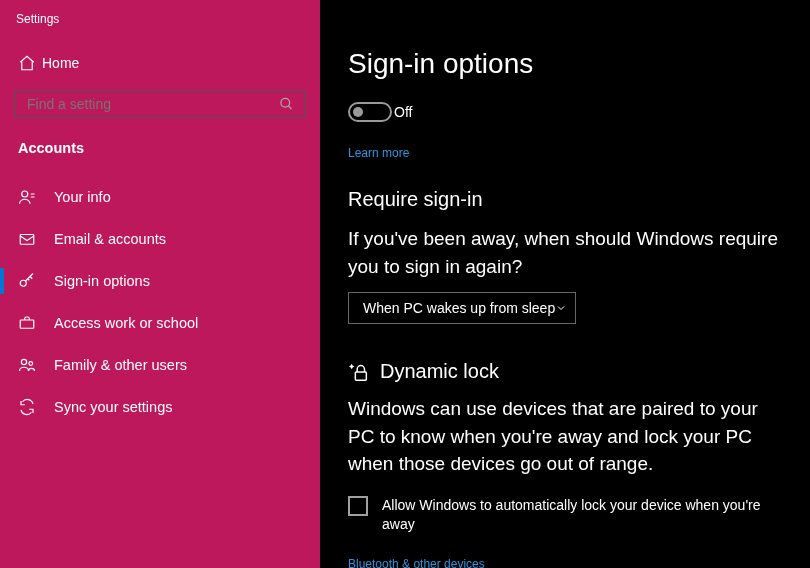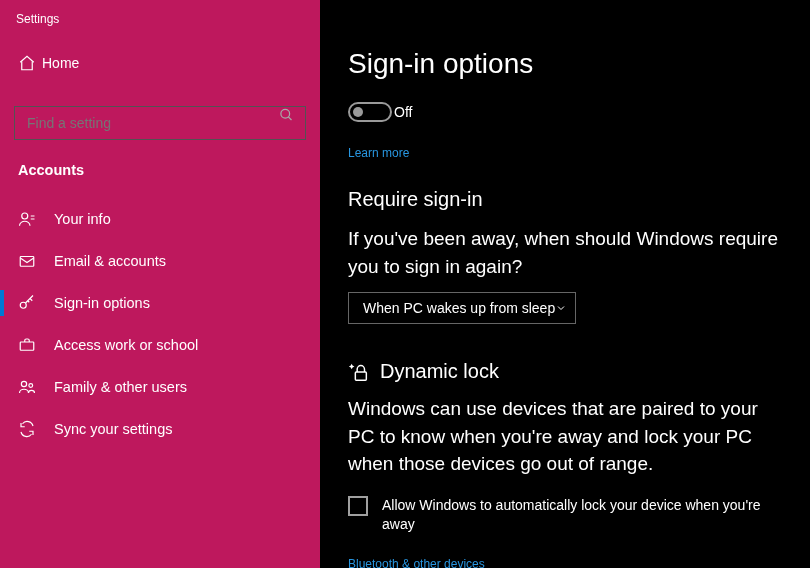--- a/index.html
+++ b/index.html
@@ -28,28 +28,27 @@
       display: flex;
       align-items: center;
       gap: 6px;
       padding: 10px 18px;
       cursor: default;
     }
     .icon { display:inline-flex; align-items:center; justify-content:center; }
     .search-wrap { padding: 8px 14px 16px; }
     .search {
       width: 100%;
-      height: 34px;
+      height: 28px;
       background: transparent;
       border: 1px solid #535353;
       color: #cfcfcf;
       padding: 0 34px 0 12px;
       font-size: 14px;
       outline: none;
-      margin-top: 16px;
     }
     .search-container { position: relative; }
     .search-icon { position:absolute; right:12px; top:50%; transform:translateY(-50%); pointer-events:none; }
     .section-label {
       font-weight: 600;
       font-size: 14.5px;
       padding: 6px 18px 14px;
     }
     .nav { display:flex; flex-direction:column; margin-top:6px; }
     .nav-item {

